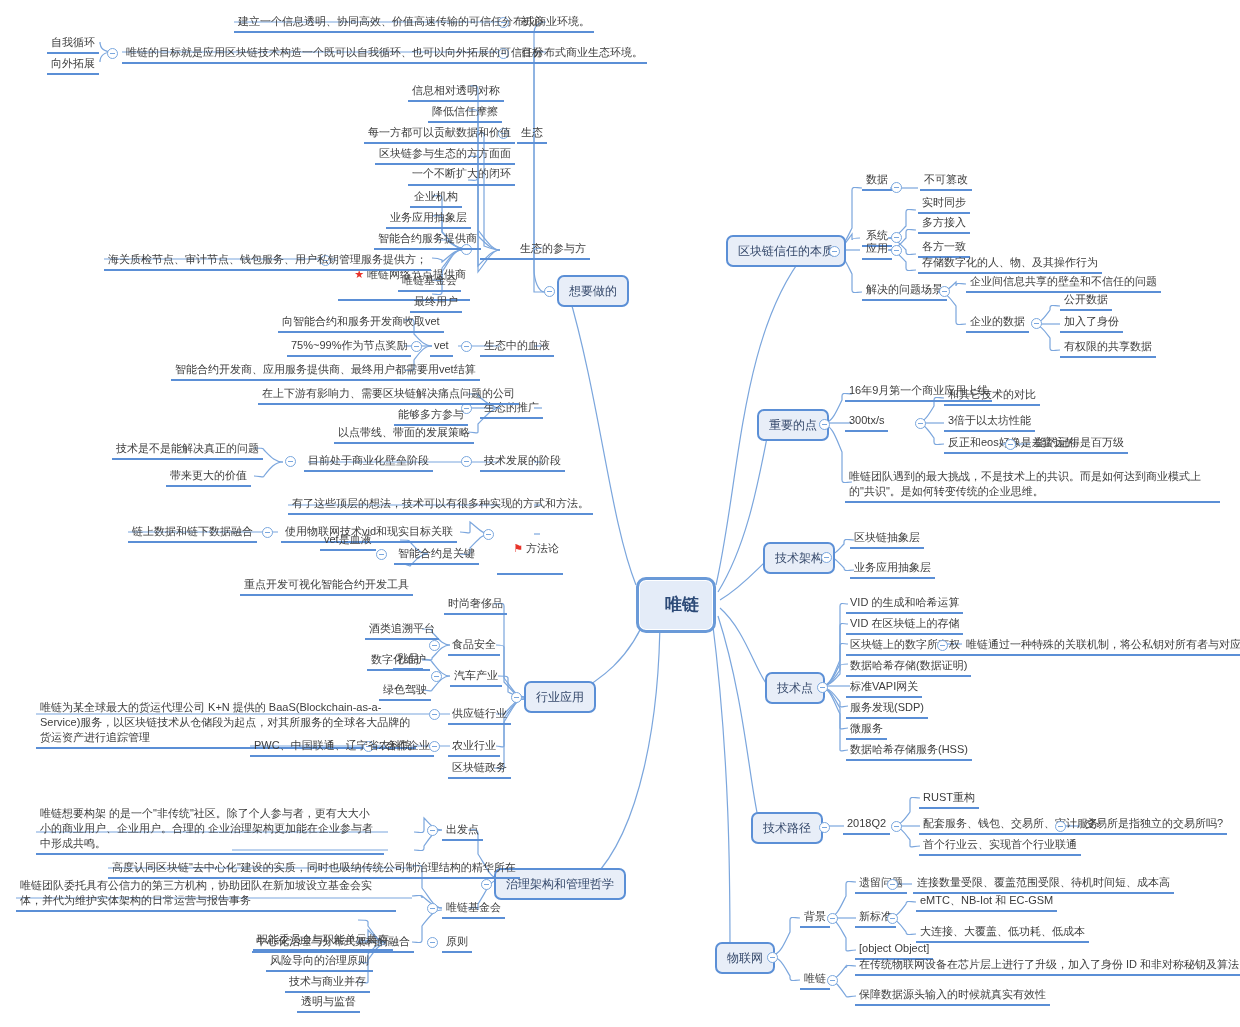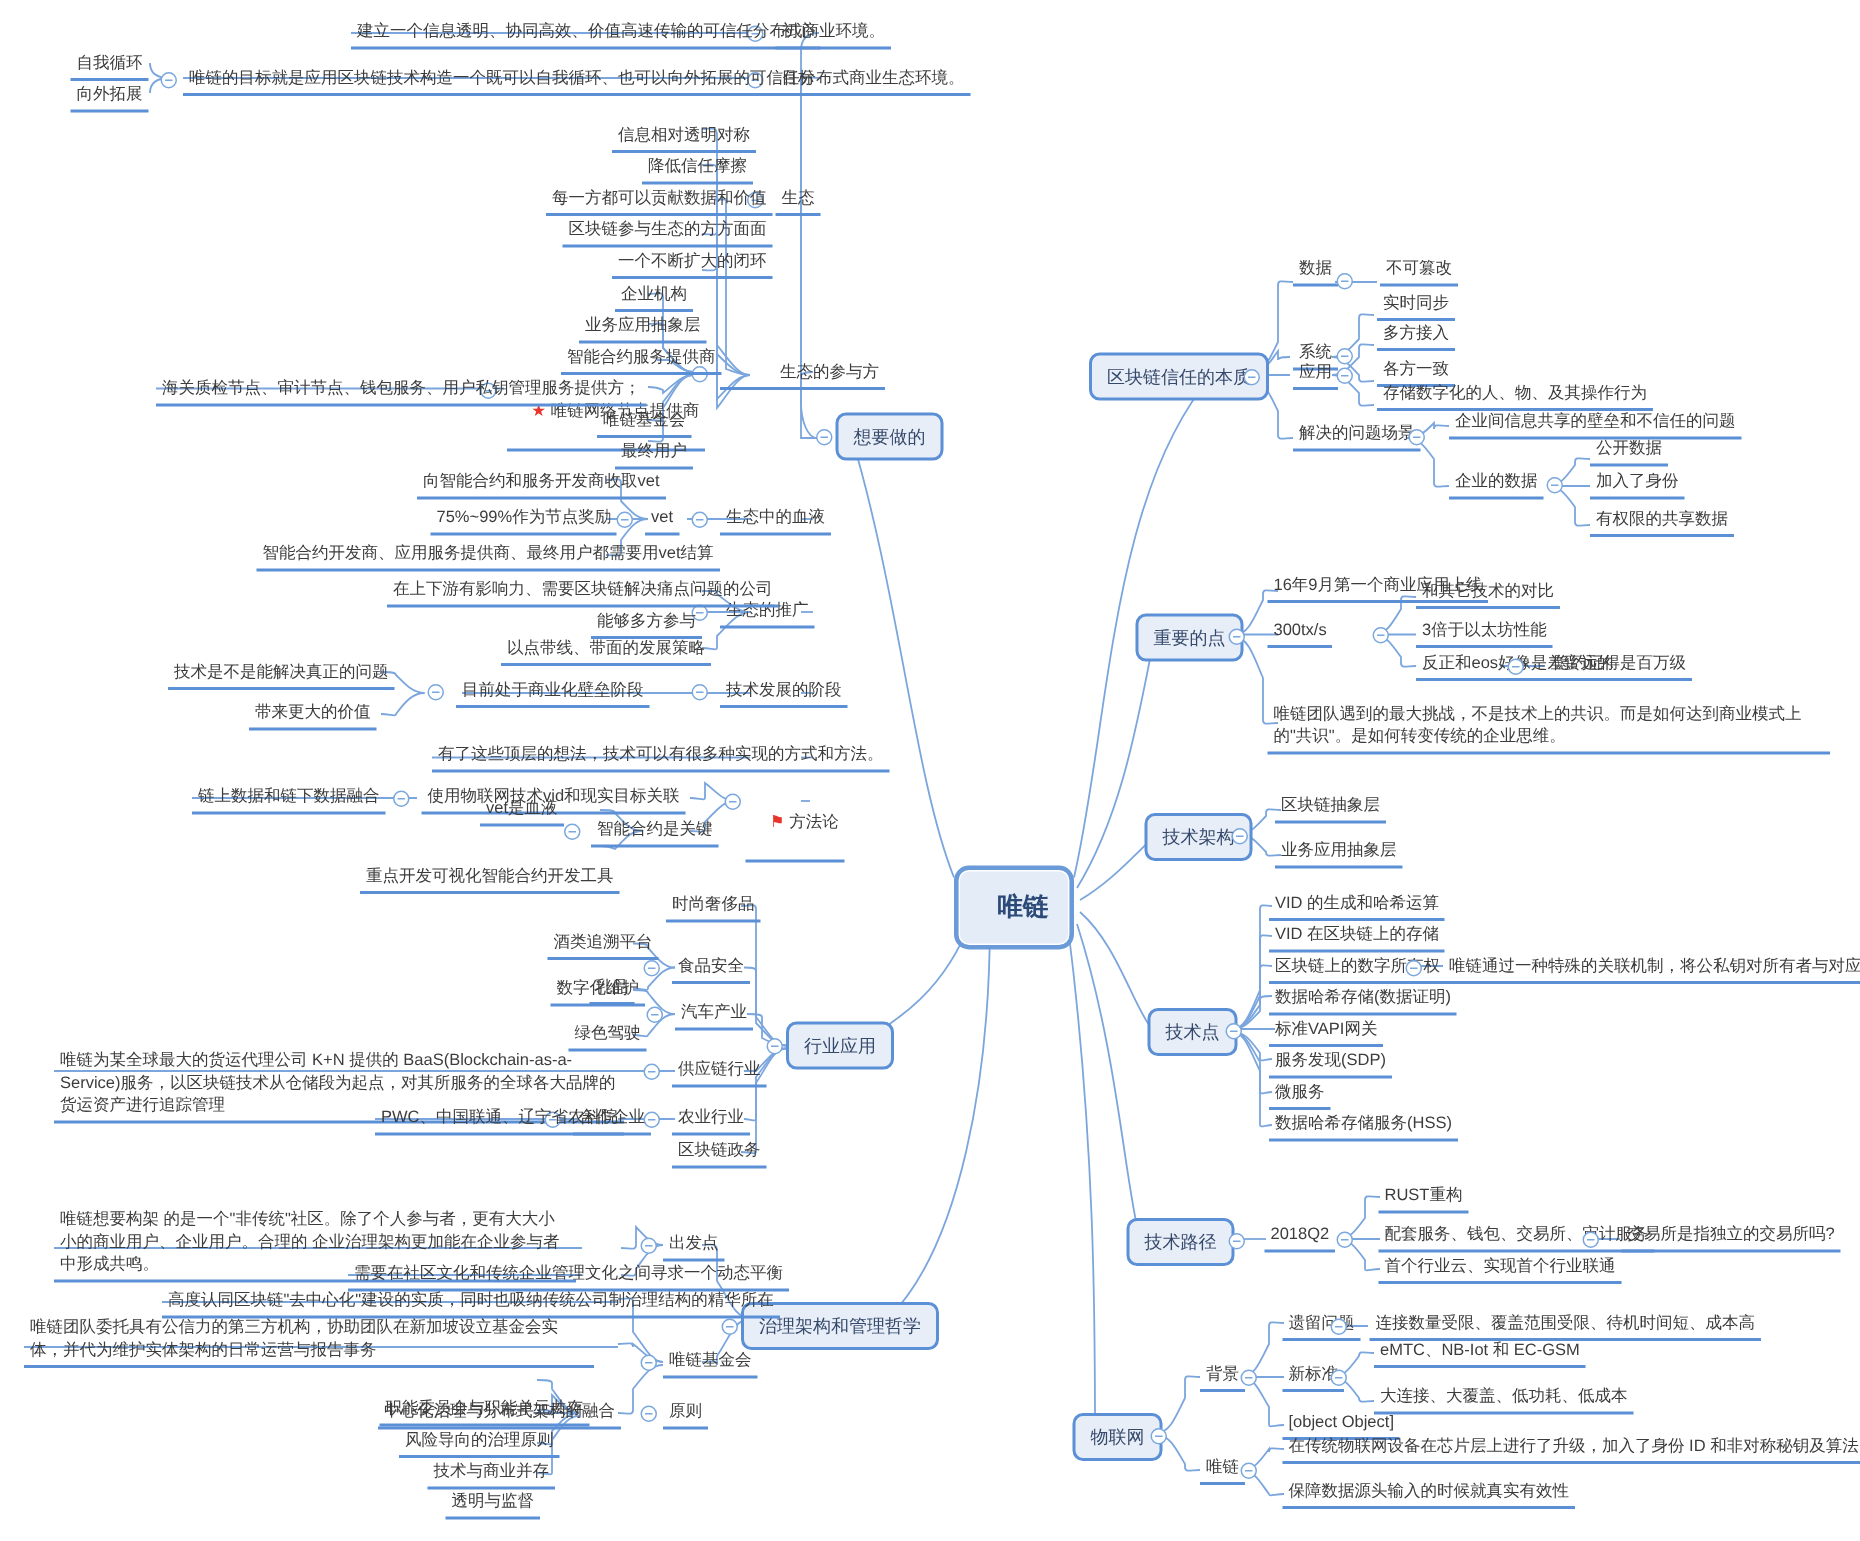--- a/index.html
+++ b/index.html
@@ -289,21 +289,21 @@
   <div class="toggle" style="left:107px; top:48px;"></div>
   <div class="topic left" style="left:47px; top:34px;">自我循环</div>
   <div class="topic left" style="left:47px; top:55px;">向外拓展</div>
 
   <div class="topic right" style="left:517px; top:124px;">生态</div>
   <div class="toggle" style="left:498px; top:128px;"></div>
   <div class="topic left" style="left:408px; top:82px;">信息相对透明对称</div>
   <div class="topic left" style="left:428px; top:103px;">降低信任摩擦</div>
   <div class="topic left" style="left:364px; top:124px;">每一方都可以贡献数据和价值</div>
   <div class="topic left" style="left:375px; top:145px;">区块链参与生态的方方面面</div>
-  <div class="topic left" style="left:408px; top:166px;">一个不断扩大的闭环</div>
+  <div class="topic left" style="left:408px; top:166px;font-family:Liberation Mono, monospace;">一个不断扩大的闭环</div>
 
   <div class="topic right" style="left:480px; top:240px;padding-left:40px;">生态的参与方</div>
   <div class="toggle" style="left:461px; top:244px;"></div>
   <div class="topic left" style="left:410px; top:188px;">企业机构</div>
   <div class="topic left" style="left:386px; top:209px;">业务应用抽象层</div>
   <div class="topic left" style="left:374px; top:230px;">智能合约服务提供商</div>
   <div class="topic left" style="left:338px; top:251px;">
     <span class="star">★</span><span>唯链网络节点提供商</span>
   </div>
   <div class="toggle" style="left:320px; top:255px;"></div>
@@ -361,21 +361,20 @@
   <div class="topic left" style="left:448px; top:737px;">农业行业</div>
   <div class="toggle" style="left:429px; top:741px;"></div>
   <div class="topic left" style="left:382px; top:737px;">合作企业</div>
   <div class="toggle" style="left:363px; top:741px;"></div>
   <div class="topic left" style="left:250px; top:737px;">PWC、中国联通、辽宁省农科院</div>
   <div class="topic left" style="left:448px; top:759px;">区块链政务</div>
 
   <div class="topic left" style="left:442px; top:821px;">出发点</div>
   <div class="toggle" style="left:427px; top:825px;"></div>
   <div class="topic wrap" style="left:36px; top:805px; width:348px;">唯链想要构架 的是一个"非传统"社区。除了个人参与者，更有大大小小的商业用户、企业用户。合理的 企业治理架构更加能在企业参与者中形成共鸣。</div>
-  <div class="topic left" style="left:232px; top:841px;">需要在社区文化和传统企业管理文化之间寻求一个动态平衡</div>
 
   <div class="topic left" style="left:442px; top:899px;">唯链基金会</div>
   <div class="toggle" style="left:427px; top:903px;"></div>
   <div class="topic left" style="left:108px; top:859px;">高度认同区块链"去中心化"建设的实质，同时也吸纳传统公司制治理结构的精华所在</div>
   <div class="topic wrap" style="left:16px; top:877px; width:380px;">唯链团队委托具有公信力的第三方机构，协助团队在新加坡设立基金会实体，并代为维护实体架构的日常运营与报告事务</div>
 
   <div class="topic left" style="left:442px; top:933px;">原则</div>
   <div class="toggle" style="left:427px; top:937px;"></div>
   <div class="topic left" style="left:252px; top:933px;">中心化治理与分布式架构的融合</div>
   <div class="topic left" style="left:253px; top:931px;">职能委员会与职能单元共存</div>

